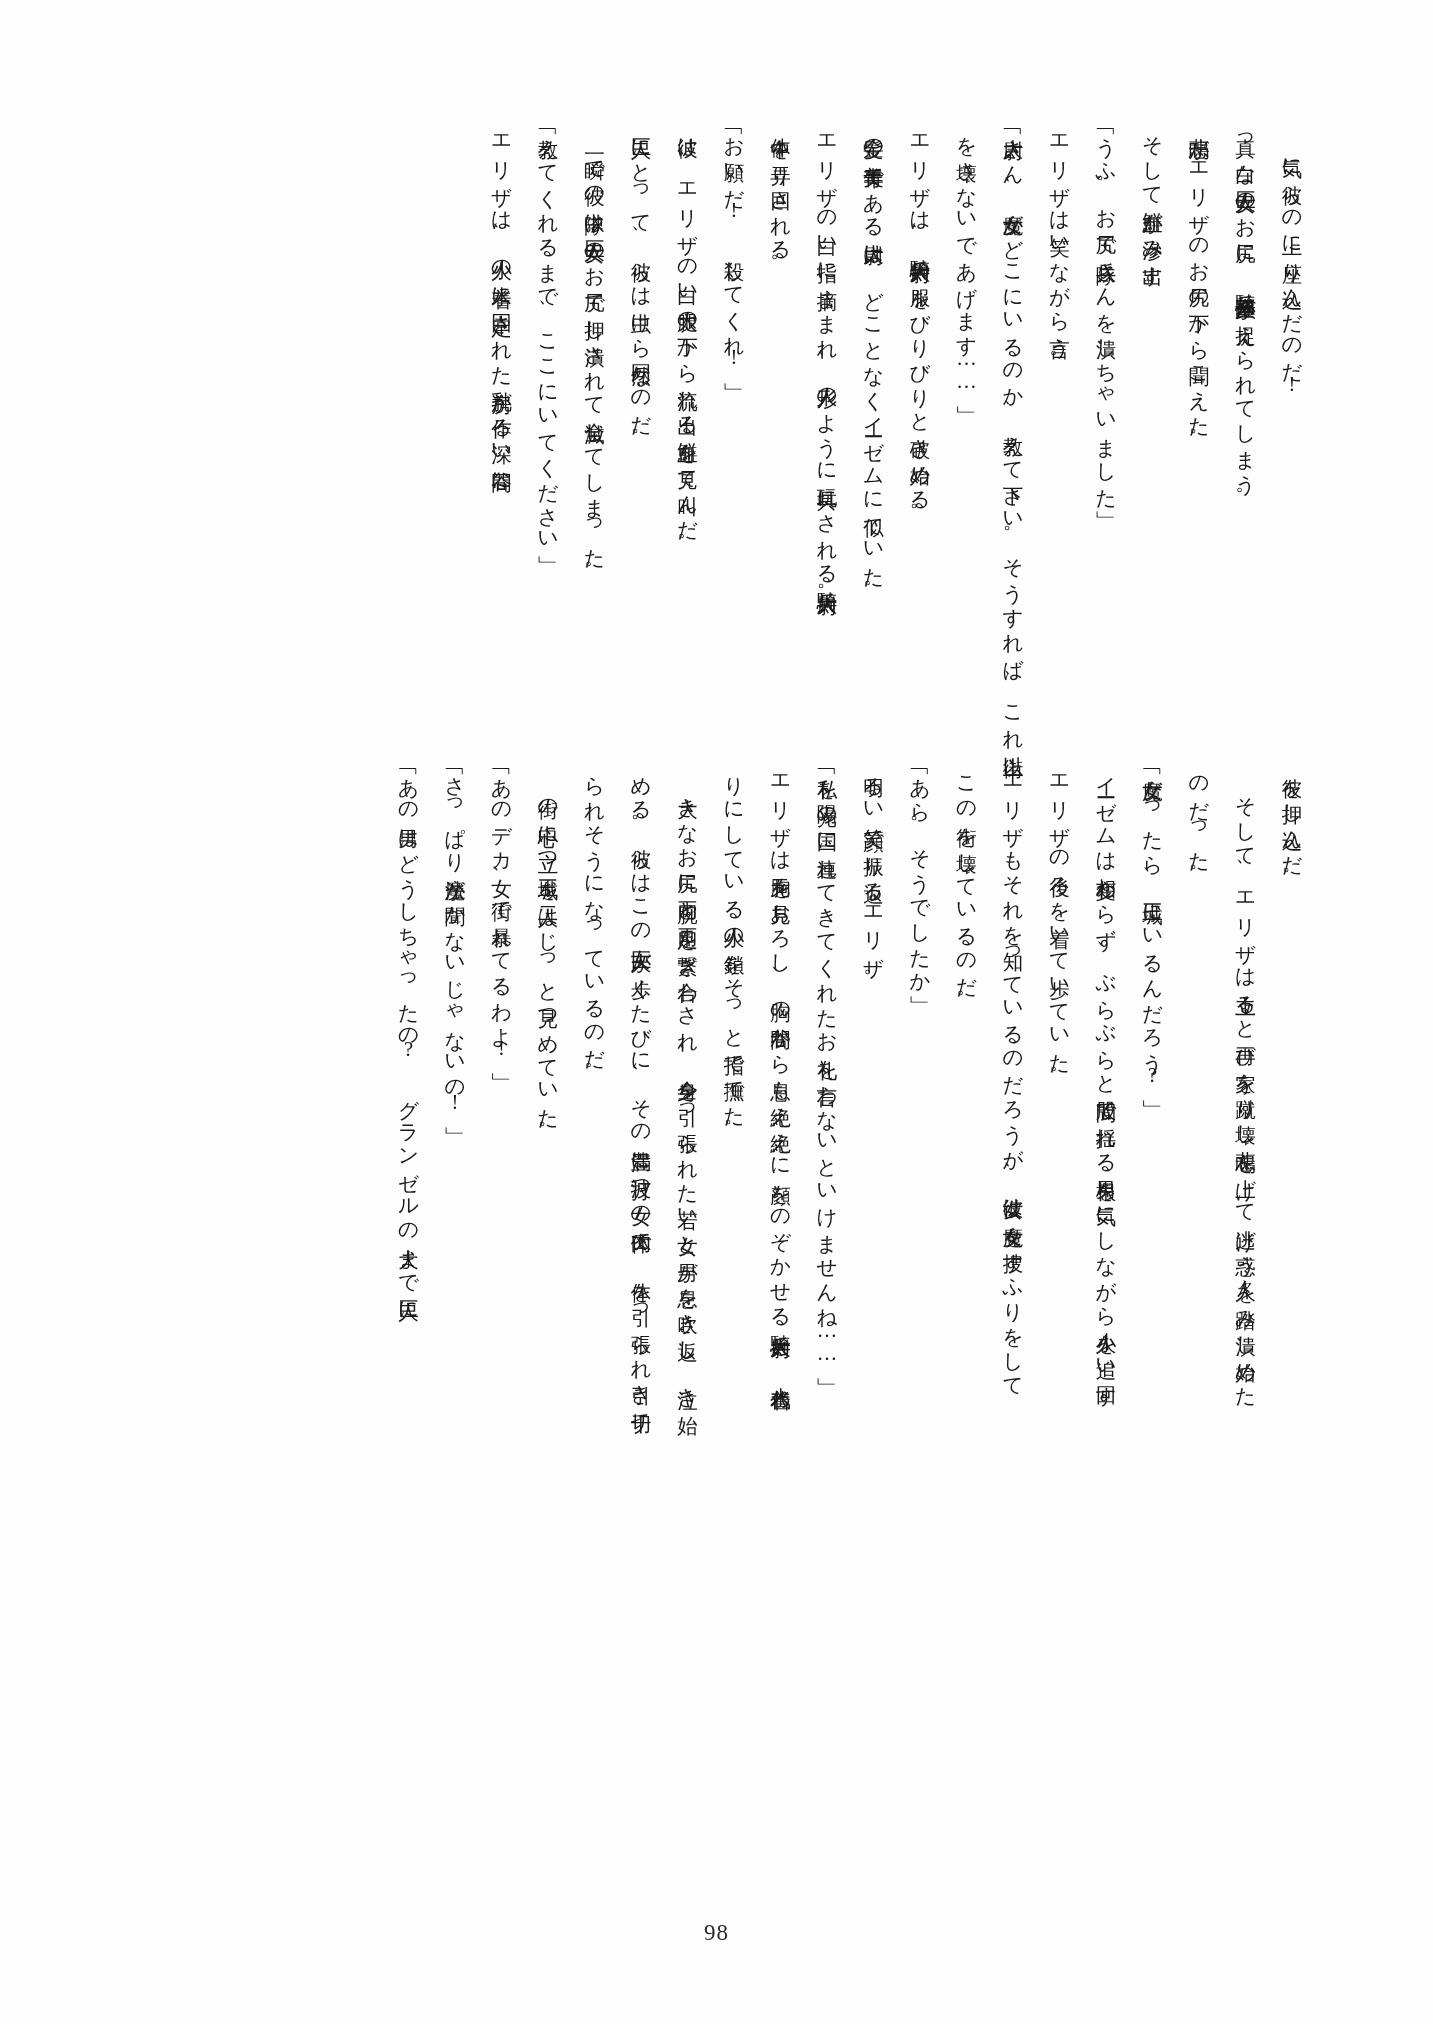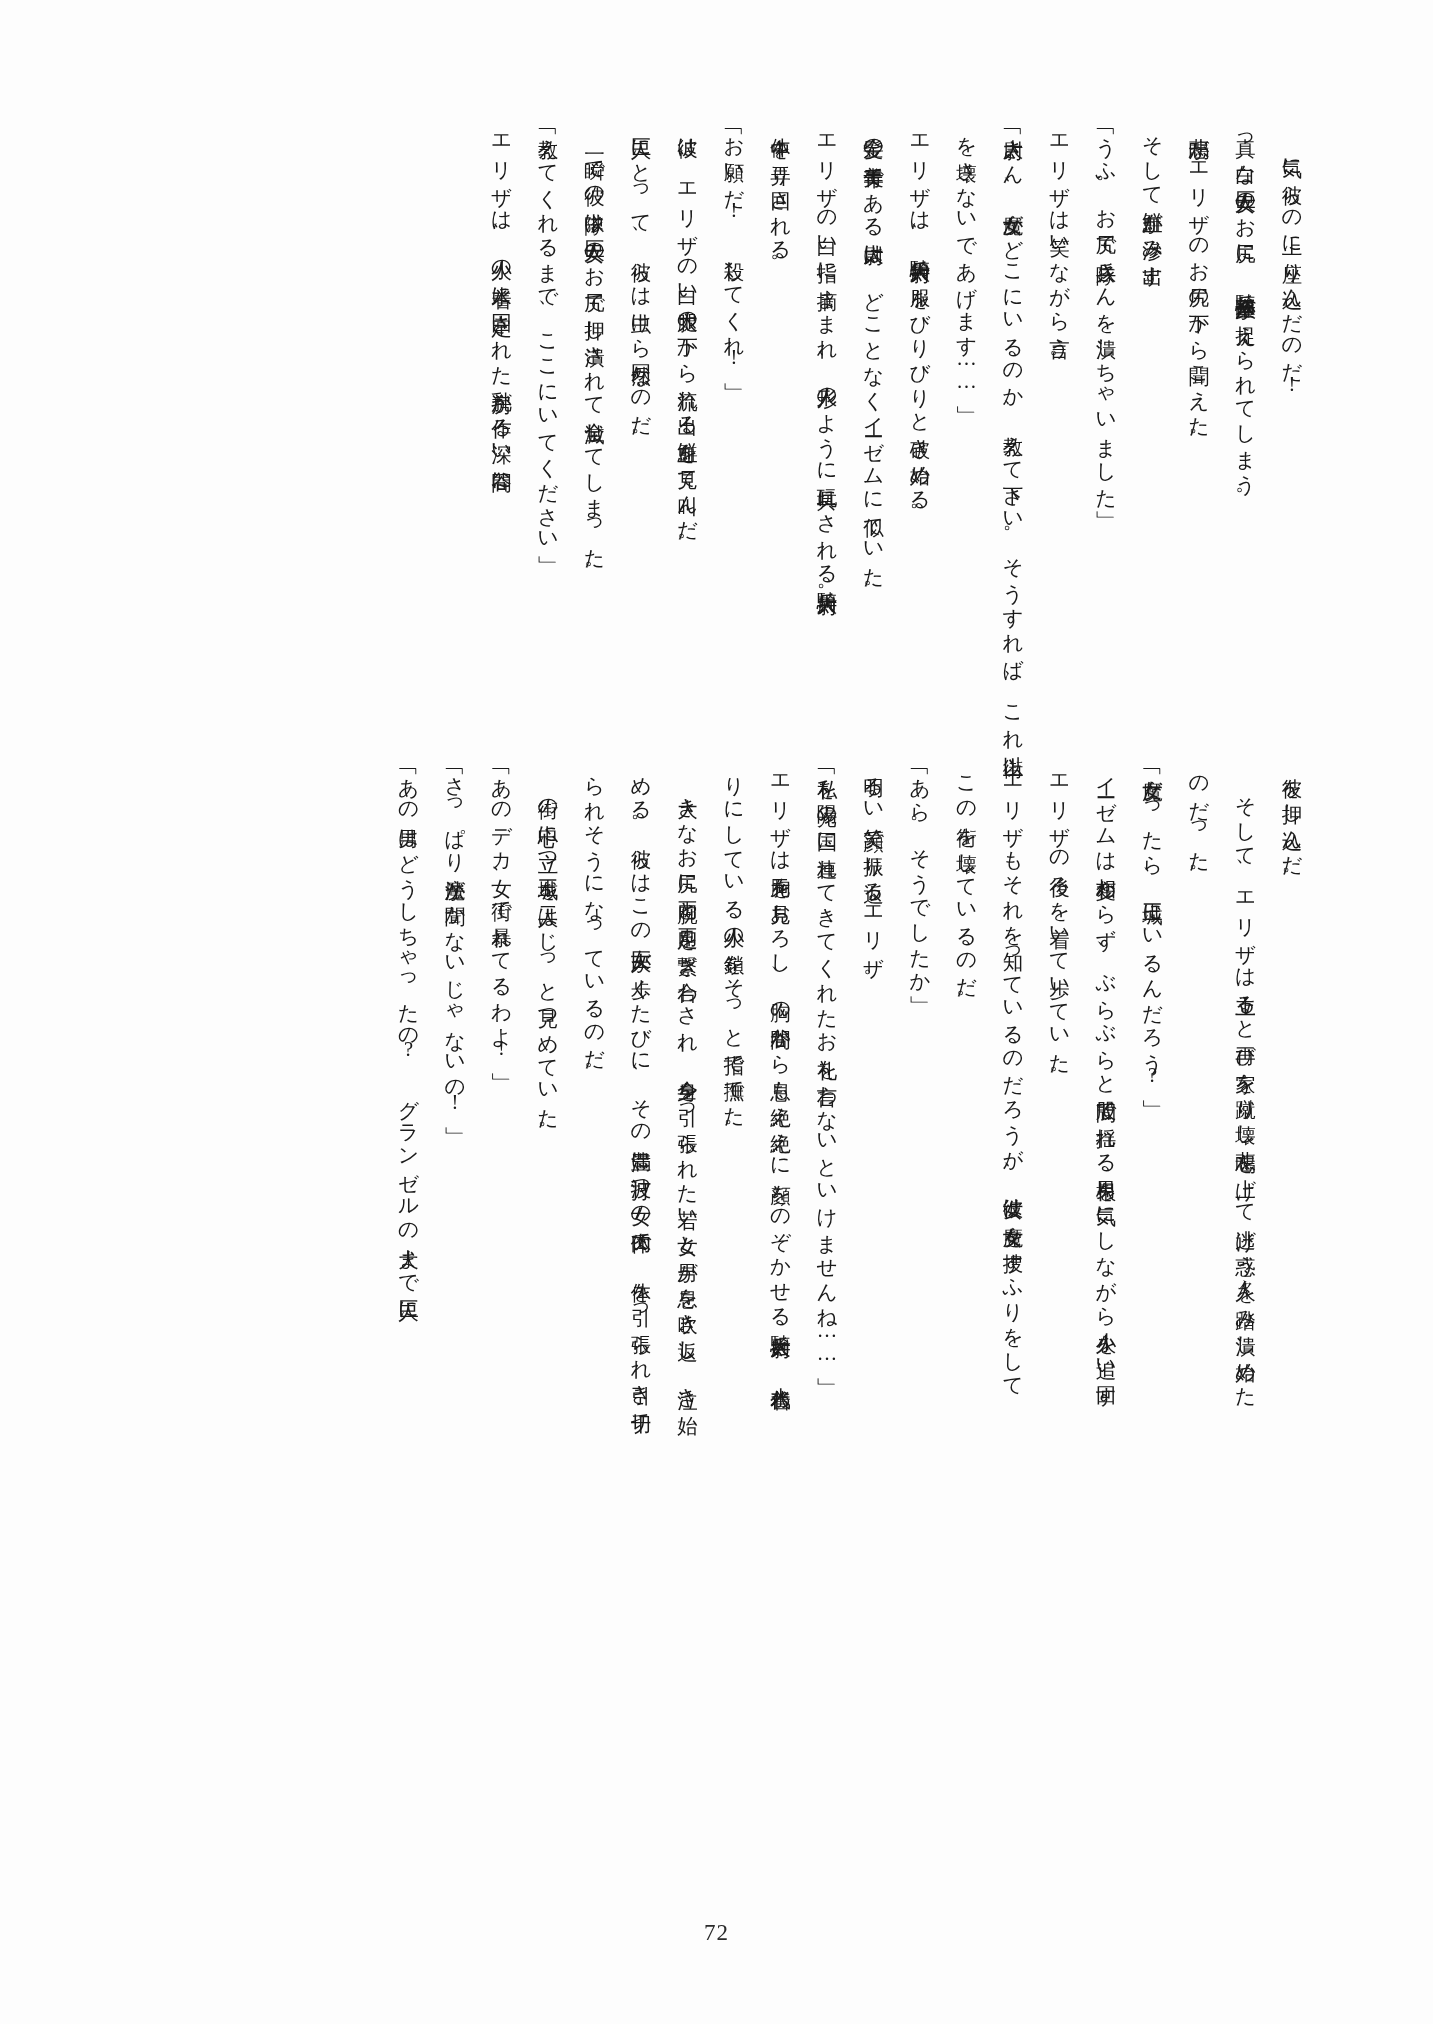--- a/index.html
+++ b/index.html
@@ -103,15 +103,15 @@
     <p class="para">明るい笑顔で振り返るエリザ。</p>
     <p class="para">「私を陽光の国に連れてきてくれたお礼を言わないといけませんね……」</p>
     <p class="para">エリザは胸元を見おろし、胸の谷間から息も絶え絶えに顔をのぞかせる騎兵大尉と、水着代わりにしている小人の鎖をそっと指で撫でた。</p>
     <p class="para indent">大きなお尻に両腕と両足を繋ぎ合わされ、全身を引っ張られた若い女と男が息を吹き返し、泣き始める。彼らはこの女巨人が歩くたびに、その豊満に波打つ女の肉体で、体を引っ張られ引き千切られそうになっているのだ。</p>
     <p class="para indent">街の中心に立つ王城を二人はじっと見つめていた。</p>
     <p class="para">「あのデカ女、街で暴れてるわよ!」</p>
     <p class="para">「さっぱり魔法が聞かないじゃないの!」</p>
     <p class="para">「あの男はどうしちゃったの? グランゼルの犬まで巨人に</p>
   </div>
 
-  <div class="page-number">72</div>
+  <div class="page-number">98</div>
 
 </div>
 
 </body></html>

